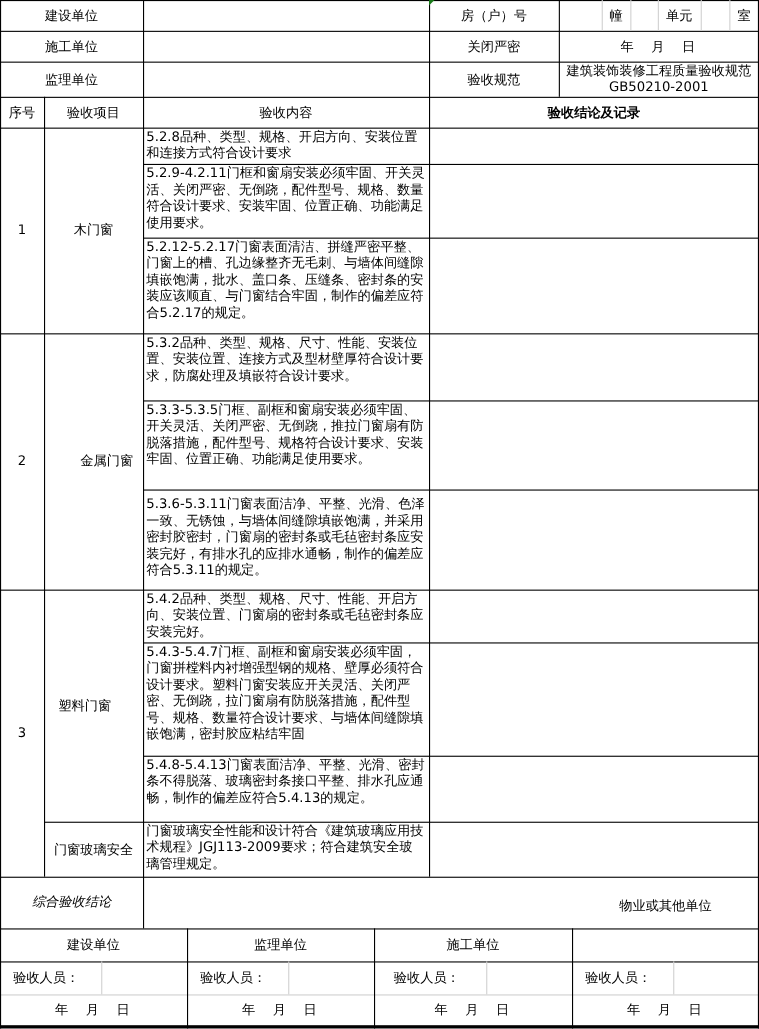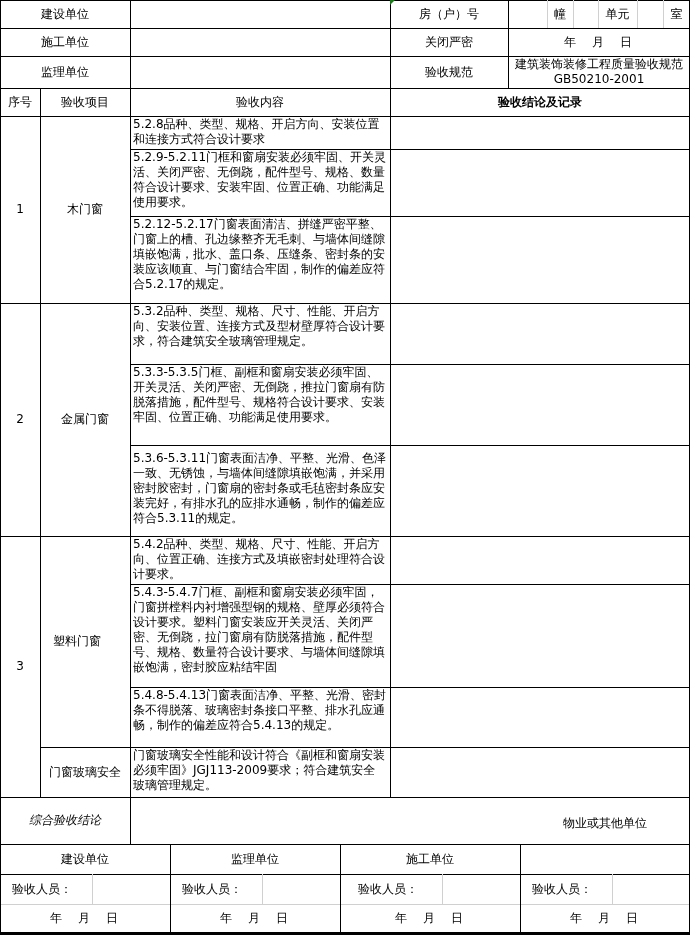--- a/index.html
+++ b/index.html
@@ -40,42 +40,42 @@
 <div class="cell" style="left:508px;top:56px;width:182px;height:32px;line-height:15px;padding:0 2px;">建筑装饰装修工程质量验收规范GB50210-2001</div>
 
 <div class="cell" style="left:0;top:88px;width:40px;height:28px;text-align:center;">序号</div>
 <div class="cell" style="left:40px;top:88px;width:90px;height:28px;">验收项目</div>
 <div class="cell" style="left:130px;top:88px;width:260px;height:28px;">验收内容</div>
 <div class="cell" style="left:390px;top:88px;width:300px;height:28px;font-weight:bold;">验收结论及记录</div>
 
 <div class="cell" style="left:0;top:116px;width:40px;height:187px;">1</div>
 <div class="cell" style="left:40px;top:116px;width:90px;height:187px;">木门窗</div>
 <div class="cell left" style="left:130px;top:116px;width:260px;height:33px;">5.2.8品种、类型、规格、开启方向、安装位置和连接方式符合设计要求</div>
-<div class="cell left" style="left:130px;top:149px;width:260px;height:67px;">5.2.9-5.2.11门框和窗扇安装必须牢固、开关灵活、关闭严密、无倒跷，配件型号、规格、数量符合设计要求、安装牢固、位置正确、功能满足使用要求。</div>
+<div class="cell left" style="left:130px;top:149px;width:260px;height:67px;">5.2.9-4.2.11门框和窗扇安装必须牢固、开关灵活、关闭严密、无倒跷，配件型号、规格、数量符合设计要求、安装牢固、位置正确、功能满足使用要求。</div>
 <div class="cell left" style="left:130px;top:216px;width:260px;height:87px;">5.2.12-5.2.17门窗表面清洁、拼缝严密平整、门窗上的槽、孔边缘整齐无毛刺、与墙体间缝隙填嵌饱满，批水、盖口条、压缝条、密封条的安装应该顺直、与门窗结合牢固，制作的偏差应符合5.2.17的规定。</div>
 <div class="cell" style="left:390px;top:116px;width:300px;height:33px;"></div>
 <div class="cell" style="left:390px;top:149px;width:300px;height:67px;"></div>
 <div class="cell" style="left:390px;top:216px;width:300px;height:87px;"></div>
 
 <div class="cell" style="left:0;top:303px;width:40px;height:233px;">2</div>
-<div class="cell" style="left:40px;top:303px;width:90px;height:233px;">金属门窗</div>
-<div class="cell left" style="left:130px;top:303px;width:260px;height:61px;">5.3.2品种、类型、规格、尺寸、性能、开启方向、安装位置、连接方式及型材壁厚符合设计要求，符合建筑安全玻璃管理规定。</div>
+<div class="cell" style="left:52px;top:303px;width:90px;height:233px;">金属门窗</div>
+<div class="cell left" style="left:130px;top:303px;width:260px;height:61px;">5.3.2品种、类型、规格、尺寸、性能、安装位置、安装位置、连接方式及型材壁厚符合设计要求，防腐处理及填嵌符合设计要求。</div>
 <div class="cell left" style="left:130px;top:364px;width:260px;height:81px;">5.3.3-5.3.5门框、副框和窗扇安装必须牢固、开关灵活、关闭严密、无倒跷，推拉门窗扇有防脱落措施，配件型号、规格符合设计要求、安装牢固、位置正确、功能满足使用要求。</div>
 <div class="cell left" style="left:130px;top:445px;width:260px;height:91px;padding-top:6px;">5.3.6-5.3.11门窗表面洁净、平整、光滑、色泽一致、无锈蚀，与墙体间缝隙填嵌饱满，并采用密封胶密封，门窗扇的密封条或毛毡密封条应安装完好，有排水孔的应排水通畅，制作的偏差应符合5.3.11的规定。</div>
 <div class="cell" style="left:390px;top:303px;width:300px;height:61px;"></div>
 <div class="cell" style="left:390px;top:364px;width:300px;height:81px;"></div>
 <div class="cell" style="left:390px;top:445px;width:300px;height:91px;"></div>
 
 <div class="cell" style="left:0;top:536px;width:40px;height:261px;">3</div>
 <div class="cell" style="left:32px;top:536px;width:90px;height:211px;">塑料门窗</div>
-<div class="cell left" style="left:130px;top:536px;width:260px;height:48px;">5.4.2品种、类型、规格、尺寸、性能、开启方向、位置正确、连接方式及填嵌密封处理符合设计要求。</div>
+<div class="cell left" style="left:130px;top:536px;width:260px;height:48px;">5.4.2品种、类型、规格、尺寸、性能、开启方向、安装位置、门窗扇的密封条或毛毡密封条应安装完好。</div>
 <div class="cell left" style="left:130px;top:584px;width:260px;height:103px;">5.4.3-5.4.7门框、副框和窗扇安装必须牢固，门窗拼樘料内衬增强型钢的规格、壁厚必须符合设计要求。塑料门窗安装应开关灵活、关闭严密、无倒跷，拉门窗扇有防脱落措施，配件型号、规格、数量符合设计要求、与墙体间缝隙填嵌饱满，密封胶应粘结牢固</div>
 <div class="cell left" style="left:130px;top:687px;width:260px;height:60px;">5.4.8-5.4.13门窗表面洁净、平整、光滑、密封条不得脱落、玻璃密封条接口平整、排水孔应通畅，制作的偏差应符合5.4.13的规定。</div>
 <div class="cell" style="left:40px;top:747px;width:90px;height:50px;">门窗玻璃安全</div>
-<div class="cell left" style="left:130px;top:747px;width:260px;height:50px;">门窗玻璃安全性能和设计符合《副框和窗扇安装必须牢固》JGJ113-2009要求；符合建筑安全玻璃管理规定。</div>
+<div class="cell left" style="left:130px;top:747px;width:260px;height:50px;">门窗玻璃安全性能和设计符合《建筑玻璃应用技术规程》JGJ113-2009要求；符合建筑安全玻璃管理规定。</div>
 <div class="cell" style="left:390px;top:536px;width:300px;height:48px;"></div>
 <div class="cell" style="left:390px;top:584px;width:300px;height:103px;"></div>
 <div class="cell" style="left:390px;top:687px;width:300px;height:60px;"></div>
 <div class="cell" style="left:390px;top:747px;width:300px;height:50px;"></div>
 
 <div class="cell" style="left:0;top:797px;width:130px;height:47px;font-style:italic;">综合验收结论</div>
 <div class="cell" style="left:130px;top:797px;width:560px;height:47px;"></div>
 
 <div class="cell" style="left:0;top:844px;width:170px;height:30px;">建设单位</div>
 <div class="cell" style="left:170px;top:844px;width:170px;height:30px;">监理单位</div>

